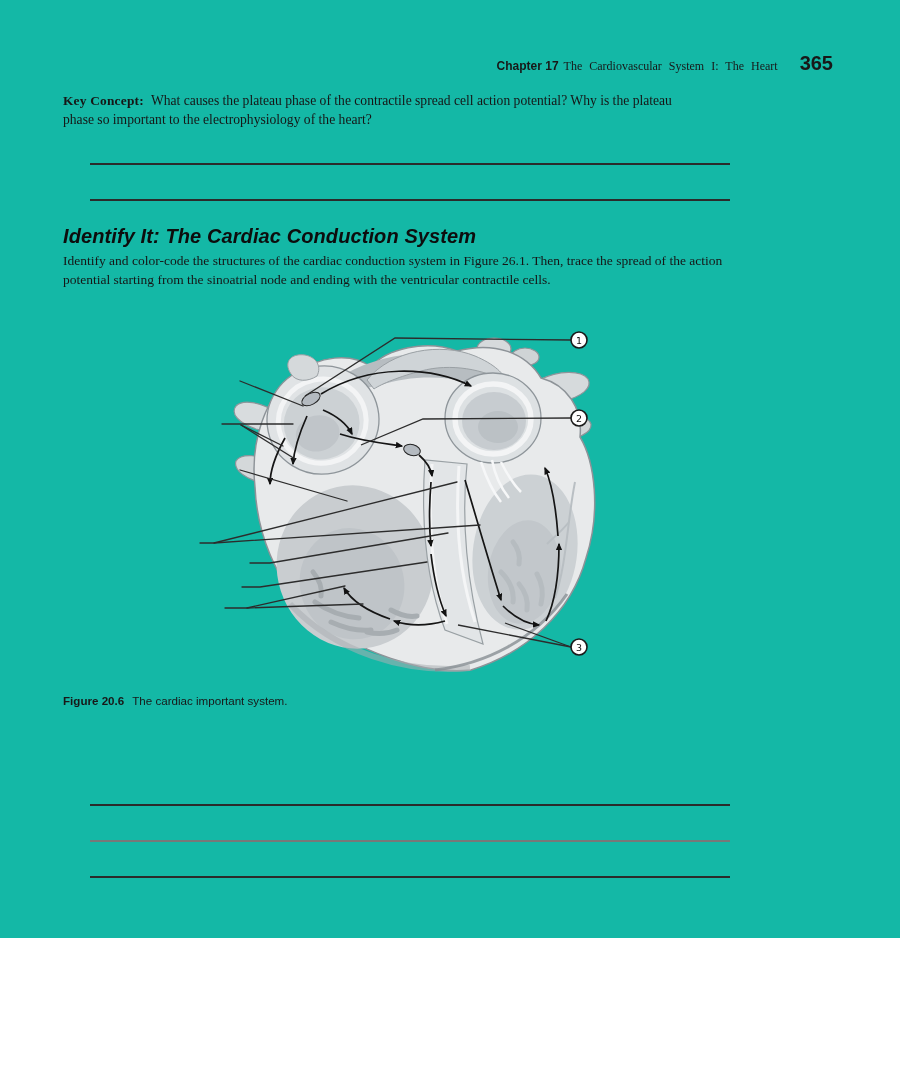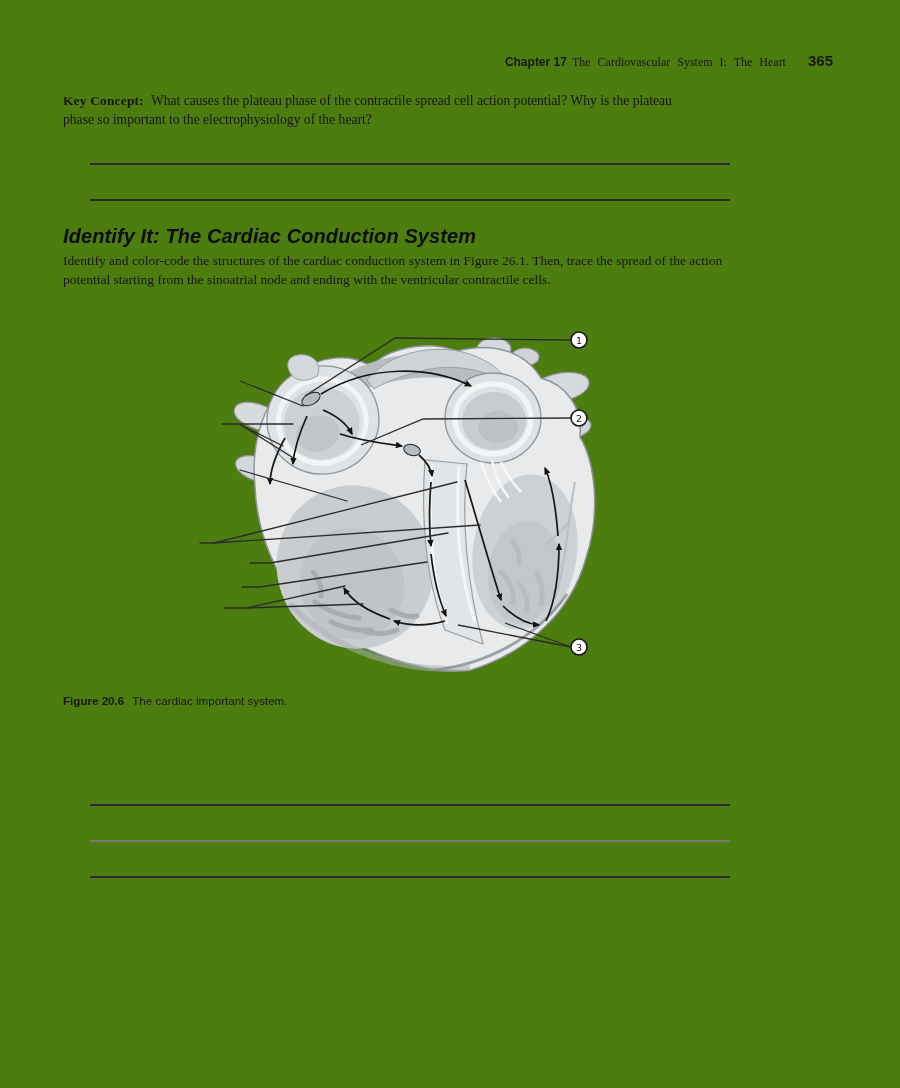--- a/index.html
+++ b/index.html
@@ -1,33 +1,33 @@
 <!DOCTYPE html>
 <html><head>
 <meta charset="utf-8">
 <style>
   html,body{margin:0;padding:0;background:#ffffff;}
   .page{
     position:relative;
-    width:900px;height:1088px;
-    background:#4d7c0f;
+    width:900px;height:938px;
+    background:#14b8a6;
     font-family:"Liberation Serif", serif;
     color:#161616;
     overflow:hidden;
   }
   
   .page-header{
     position:absolute;top:52px;left:0;width:833px;
     display:flex;justify-content:flex-end;align-items:baseline;
     font-family:"Liberation Sans", sans-serif;
     font-size:12px;color:#181818;
   }
   .ch-label{font-weight:bold;margin-right:5px;}
   .ch-title{word-spacing:4px;font-family:Liberation Serif, serif;}
-  .page-num{font-weight:bold;font-size:15px;margin-left:22px;}
+  .page-num{font-weight:bold;font-size:20px;margin-left:22px;}
   
   .kc{
     position:absolute;left:63px;
     font-size:13.6px;line-height:18.5px;margin:0;
   }
   .kc-label{
     font-family:Liberation Serif, serif;
     font-weight:bold;font-size:13.4px;
     margin-right:7px;letter-spacing:.2px;
   }

